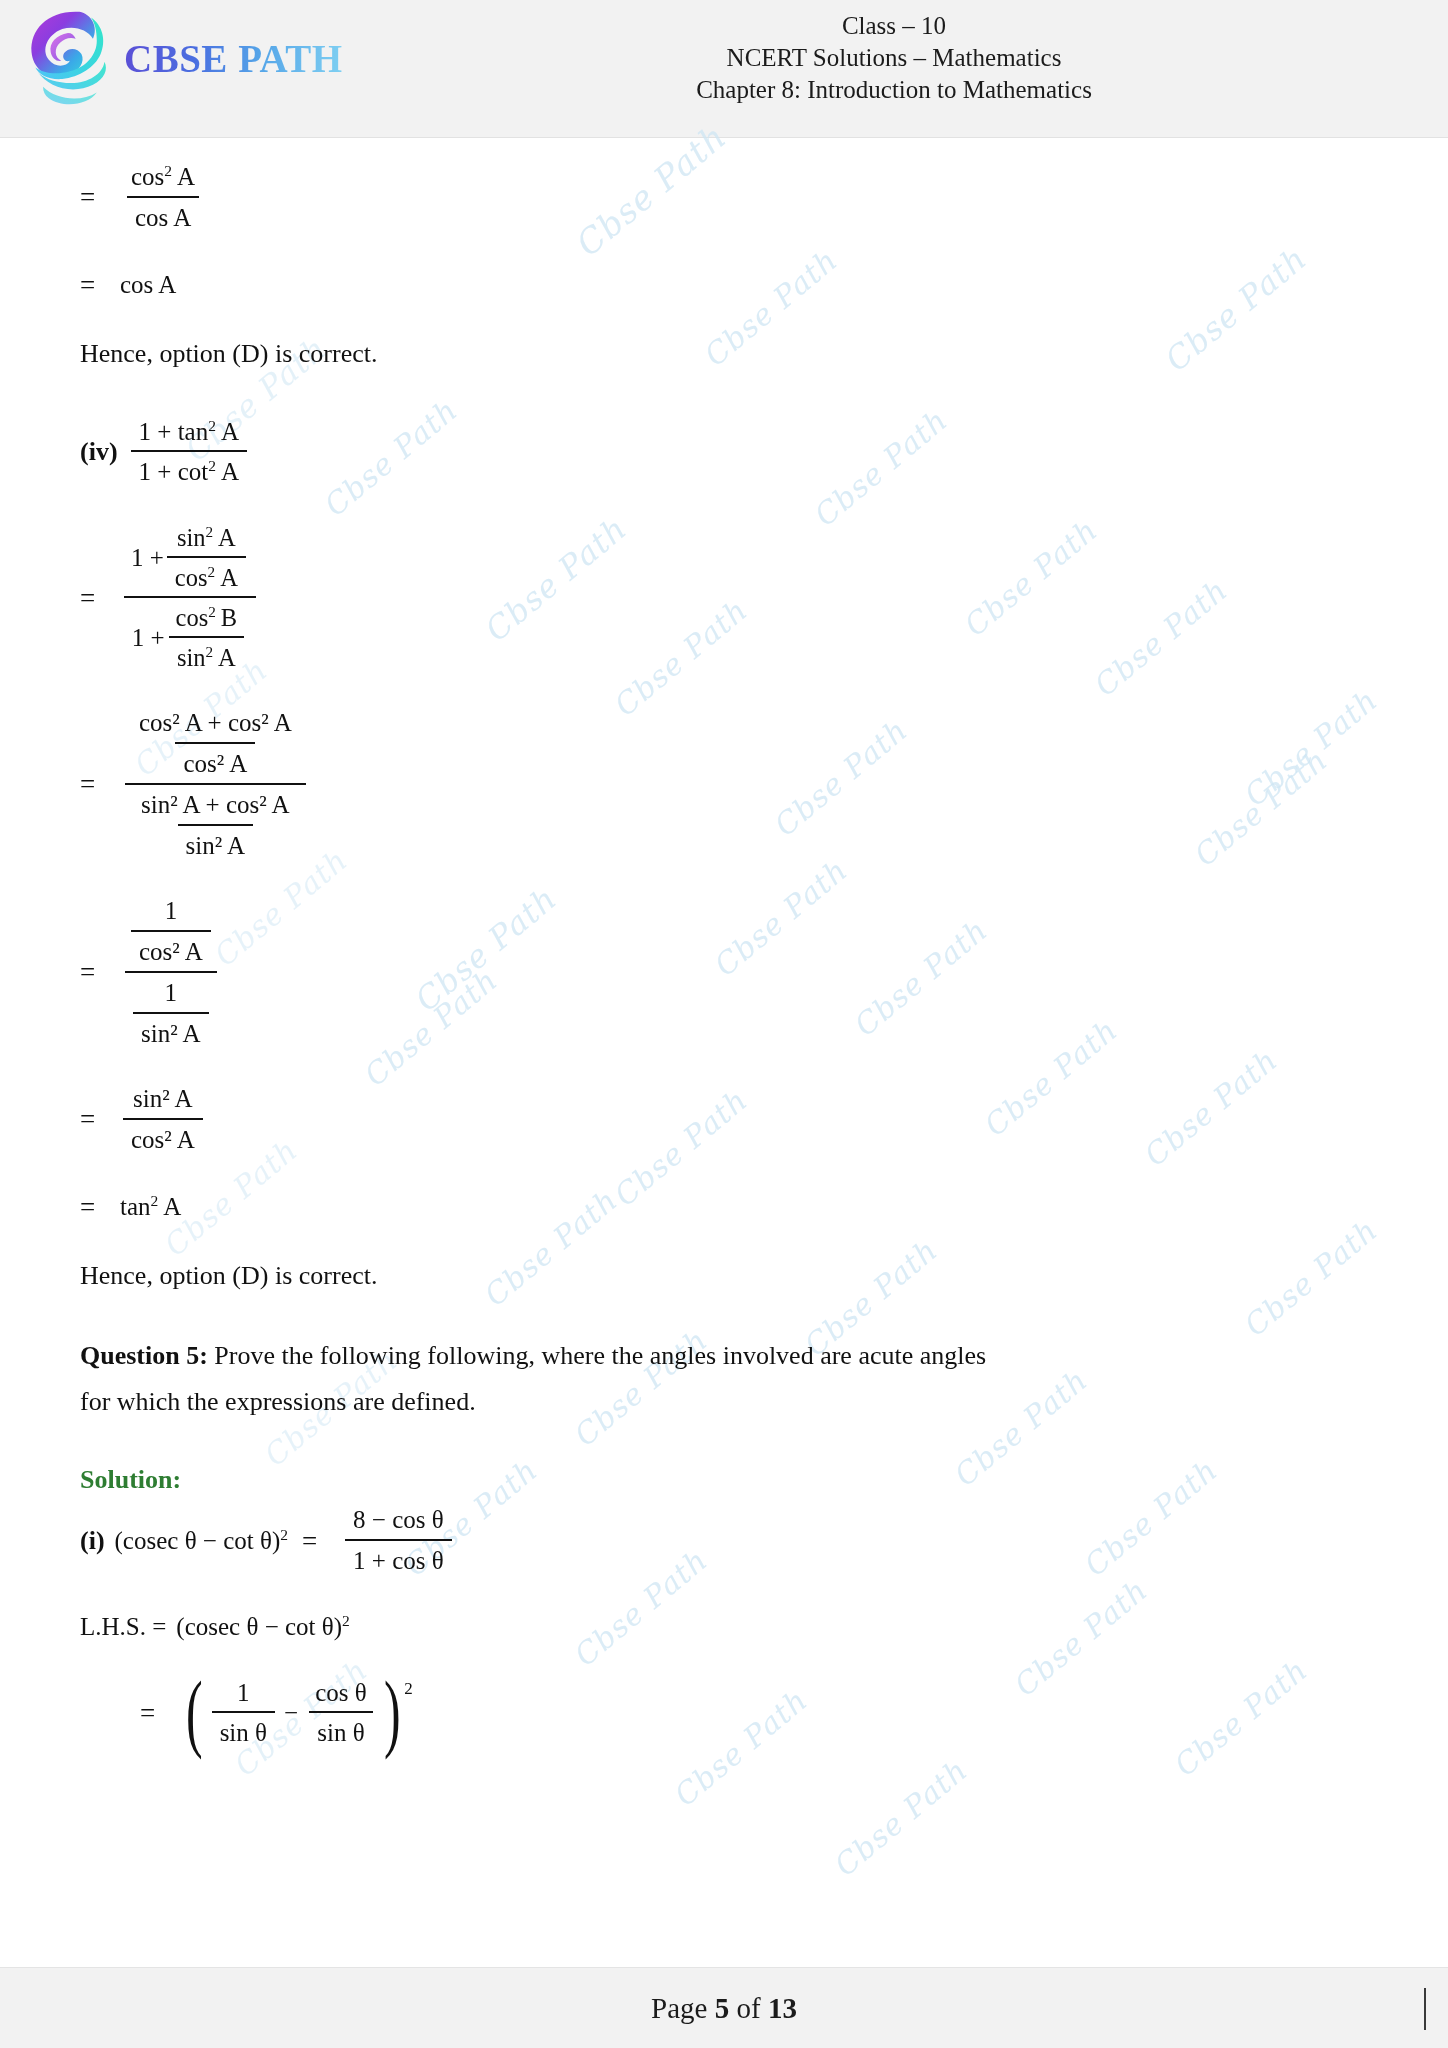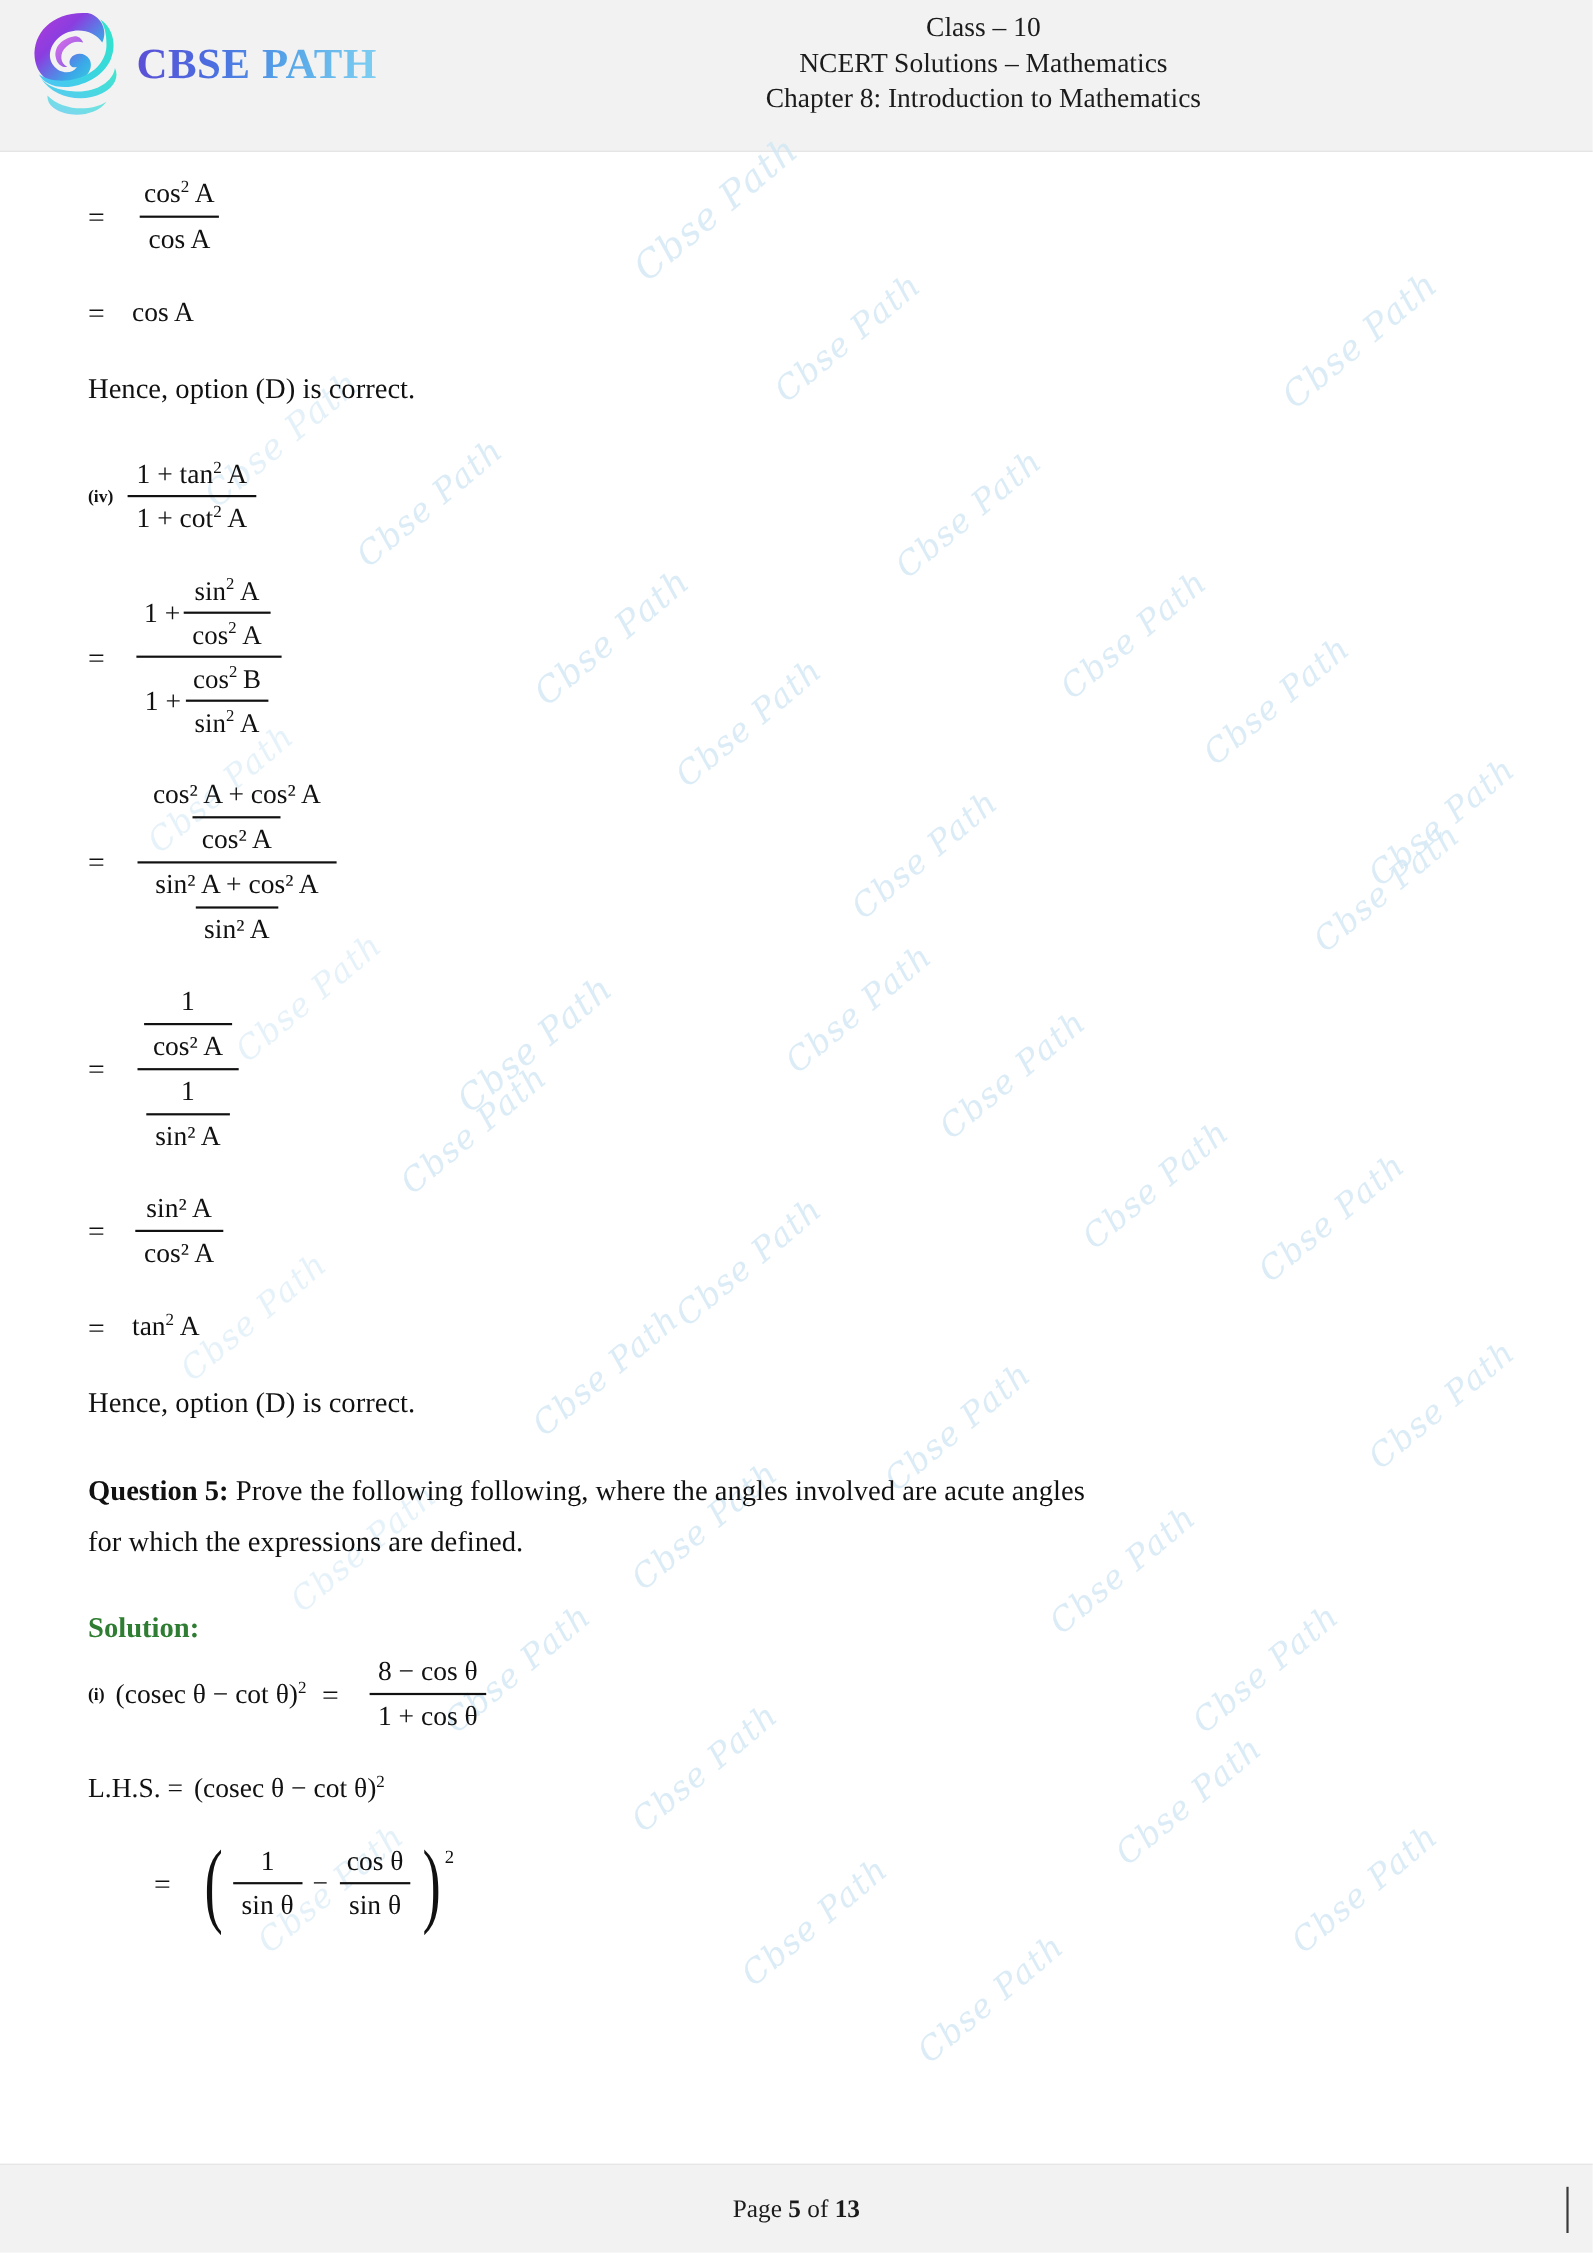--- a/index.html
+++ b/index.html
@@ -96,21 +96,21 @@
     font-family: "Liberation Serif", "DejaVu Serif", serif;
   }
   .eqsign {
     display: inline-block;
     min-width: 34px;
     font-size: 27px;
     padding-right: 6px;
   }
   .lead {
     display: inline-block;
-    font-size: 16px;
+    font-size: 26px;
     padding-right: 10px;
   }
   .lead b { font-weight: bold; }
 
   
   .frac {
     display: inline-flex;
     flex-direction: column;
     align-items: center;
     vertical-align: middle;
@@ -203,21 +203,21 @@
     bottom: 0;
     height: 80px;
     background: #f2f2f2;
     border-top: 1px solid #e4e4e4;
     display: flex;
     align-items: center;
     justify-content: center;
     z-index: 4;
   }
   .footer-text {
-    font-size: 23px;
+    font-size: 29px;
     color: #1b1b1b;
     font-family: "Liberation Serif", "DejaVu Serif", serif;
   }
   .footer-text b { font-weight: bold; }
   .footer-tick {
     position: absolute;
     right: 22px;
     bottom: 18px;
     width: 2px;
     height: 42px;

